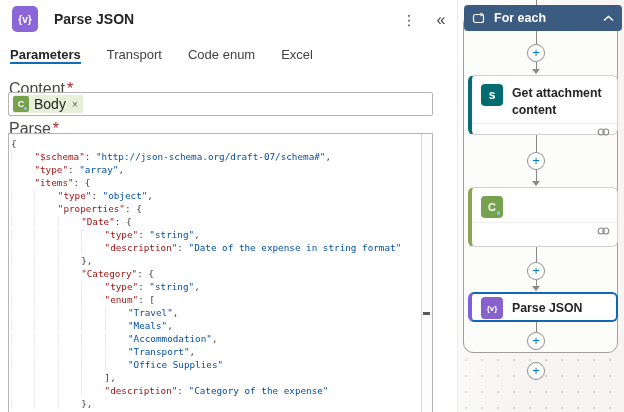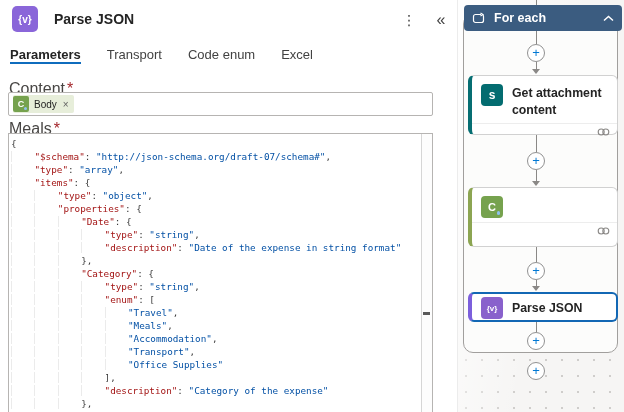--- a/index.html
+++ b/index.html
@@ -25,21 +25,21 @@
   .req { color:#a4262c; margin-left:2px; }
 
   .content-box { position:absolute; left:8px; top:92px; width:425px; height:24px;
     border:1px solid #b6b4b2; border-radius:2px; background:#fff; }
   .token-chip { position:absolute; left:4px; top:2px; height:18px; display:flex; align-items:center;
     background:#e7eeda; border-radius:2px; padding-right:2px; cursor:pointer; }
   .chip-icon { width:16px; height:16px; border-radius:2px; background:#76a24e; color:#fff;
     font-size:9px; font-weight:bold; display:flex; align-items:center; justify-content:center; position:relative; }
   .chip-icon::after { content:""; position:absolute; right:2px; bottom:2.5px; width:3px; height:3px;
     border-radius:50%; background:#8fc1ee; }
-  .chip-text { font-size:10px; color:#242424; padding:0 3px 0 5px; }
+  .chip-text { font-size:14px; color:#242424; padding:0 3px 0 5px; }
   .chip-x { font-size:10px; color:#616161; padding:0 3px; }
 
   .schema-box { position:absolute; left:8px; top:133px; width:425px; height:280px;
     border:1px solid #b6b4b2; background:#fff; }
   .code { position:absolute; left:2px; top:3px; right:12px; bottom:0;
     font-family:"DejaVu Sans Mono", monospace; font-size:9.3px; line-height:13px;
     color:#3b3b3b; white-space:pre; overflow:hidden; }
   .code .jk { color:#a31515; }
   .code .jv { color:#0451a5; }
   .code .ind { border-left:1px solid #ebebeb; }
@@ -101,21 +101,21 @@
   </div>
   <div class="content-box">
     <span class="token-chip">
       <span class="chip-icon">C</span>
       <span class="chip-text">Body</span>
       <span class="chip-x">×</span>
     </span>
   </div>
 
   <div class="field-label" style="top:120px;">
-    <span>Meals</span><span class="req">*</span>
+    <span>Parse</span><span class="req">*</span>
   </div>
   <div class="schema-box">
     <pre class="code" id="schema-code">{
 <span class="ind">    </span><span class="jk">"$schema"</span>: <span class="jv">"http://json-schema.org/draft-07/schema#"</span>,
 <span class="ind">    </span><span class="jk">"type"</span>: <span class="jv">"array"</span>,
 <span class="ind">    </span><span class="jk">"items"</span>: {
 <span class="ind">    </span><span class="ind">    </span><span class="jk">"type"</span>: <span class="jv">"object"</span>,
 <span class="ind">    </span><span class="ind">    </span><span class="jk">"properties"</span>: {
 <span class="ind">    </span><span class="ind">    </span><span class="ind">    </span><span class="jk">"Date"</span>: {
 <span class="ind">    </span><span class="ind">    </span><span class="ind">    </span><span class="ind">    </span><span class="jk">"type"</span>: <span class="jv">"string"</span>,

